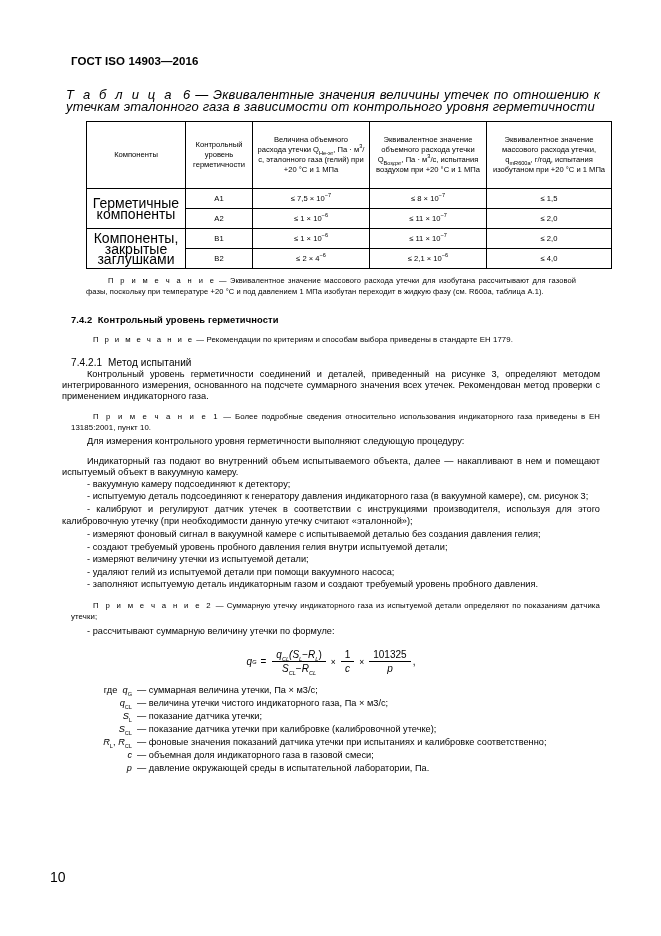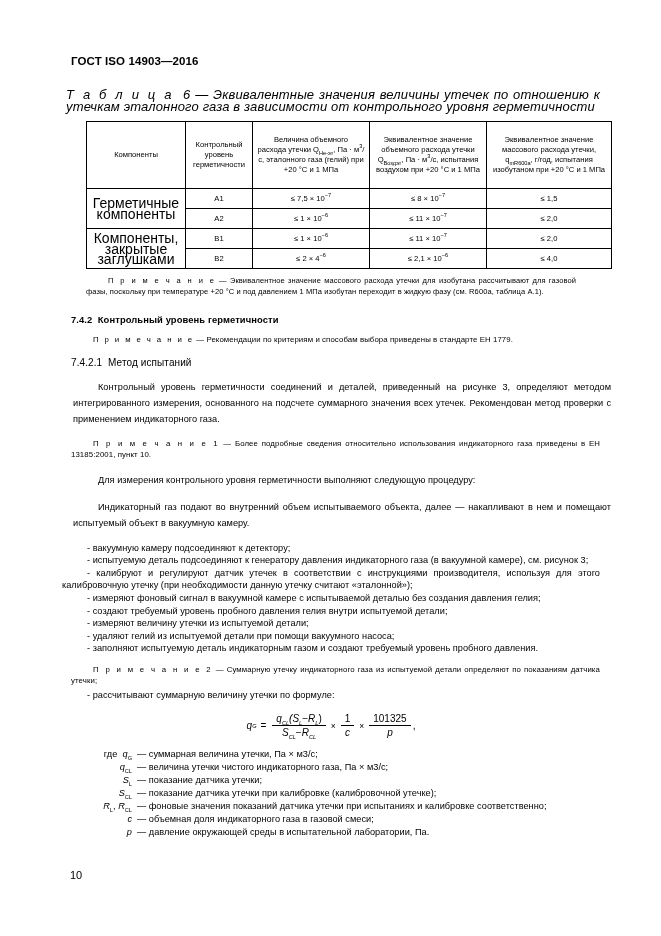--- a/index.html
+++ b/index.html
@@ -107,23 +107,23 @@
     line-height: 11.4px;
     text-align: justify;
     margin: 0 0 2px 9px;
     width: 529px;
     text-indent: 22px;
     letter-spacing: 0.1px;
   }
   p.note .spaced { letter-spacing: 1.9px; }
   p.body {
     font-size: 9.2px;
-    line-height: 16px;
-    text-align: justify;
-    margin: 11px;
+    line-height: 11px;
+    text-align: justify;
+    margin: 0;
     width: 538px;
     text-indent: 25px;
     letter-spacing: 0.02px;
   }
   p.gap { margin-top: 9px; }
   p.dash {
     font-size: 9.2px;
     line-height: 12.6px;
     text-align: justify;
     margin: 0;
@@ -180,23 +180,23 @@
     display: inline-block;
     width: 70px;
     text-align: right;
     padding-right: 5px;
     flex: 0 0 auto;
   }
   .where-lead.first { width: 70px; }
   .sym { font-style: italic; }
   .page-num {
     position: absolute;
-    left: 70px;
+    left: 50px;
     top: 869px;
-    font-size: 11px;
+    font-size: 14px;
   }
 </style>
 </head>
 <body>
 
 <div class="page">
   <div class="content">
 
     <div class="doc-header">ГОСТ ISO 14903—2016</div>
 

